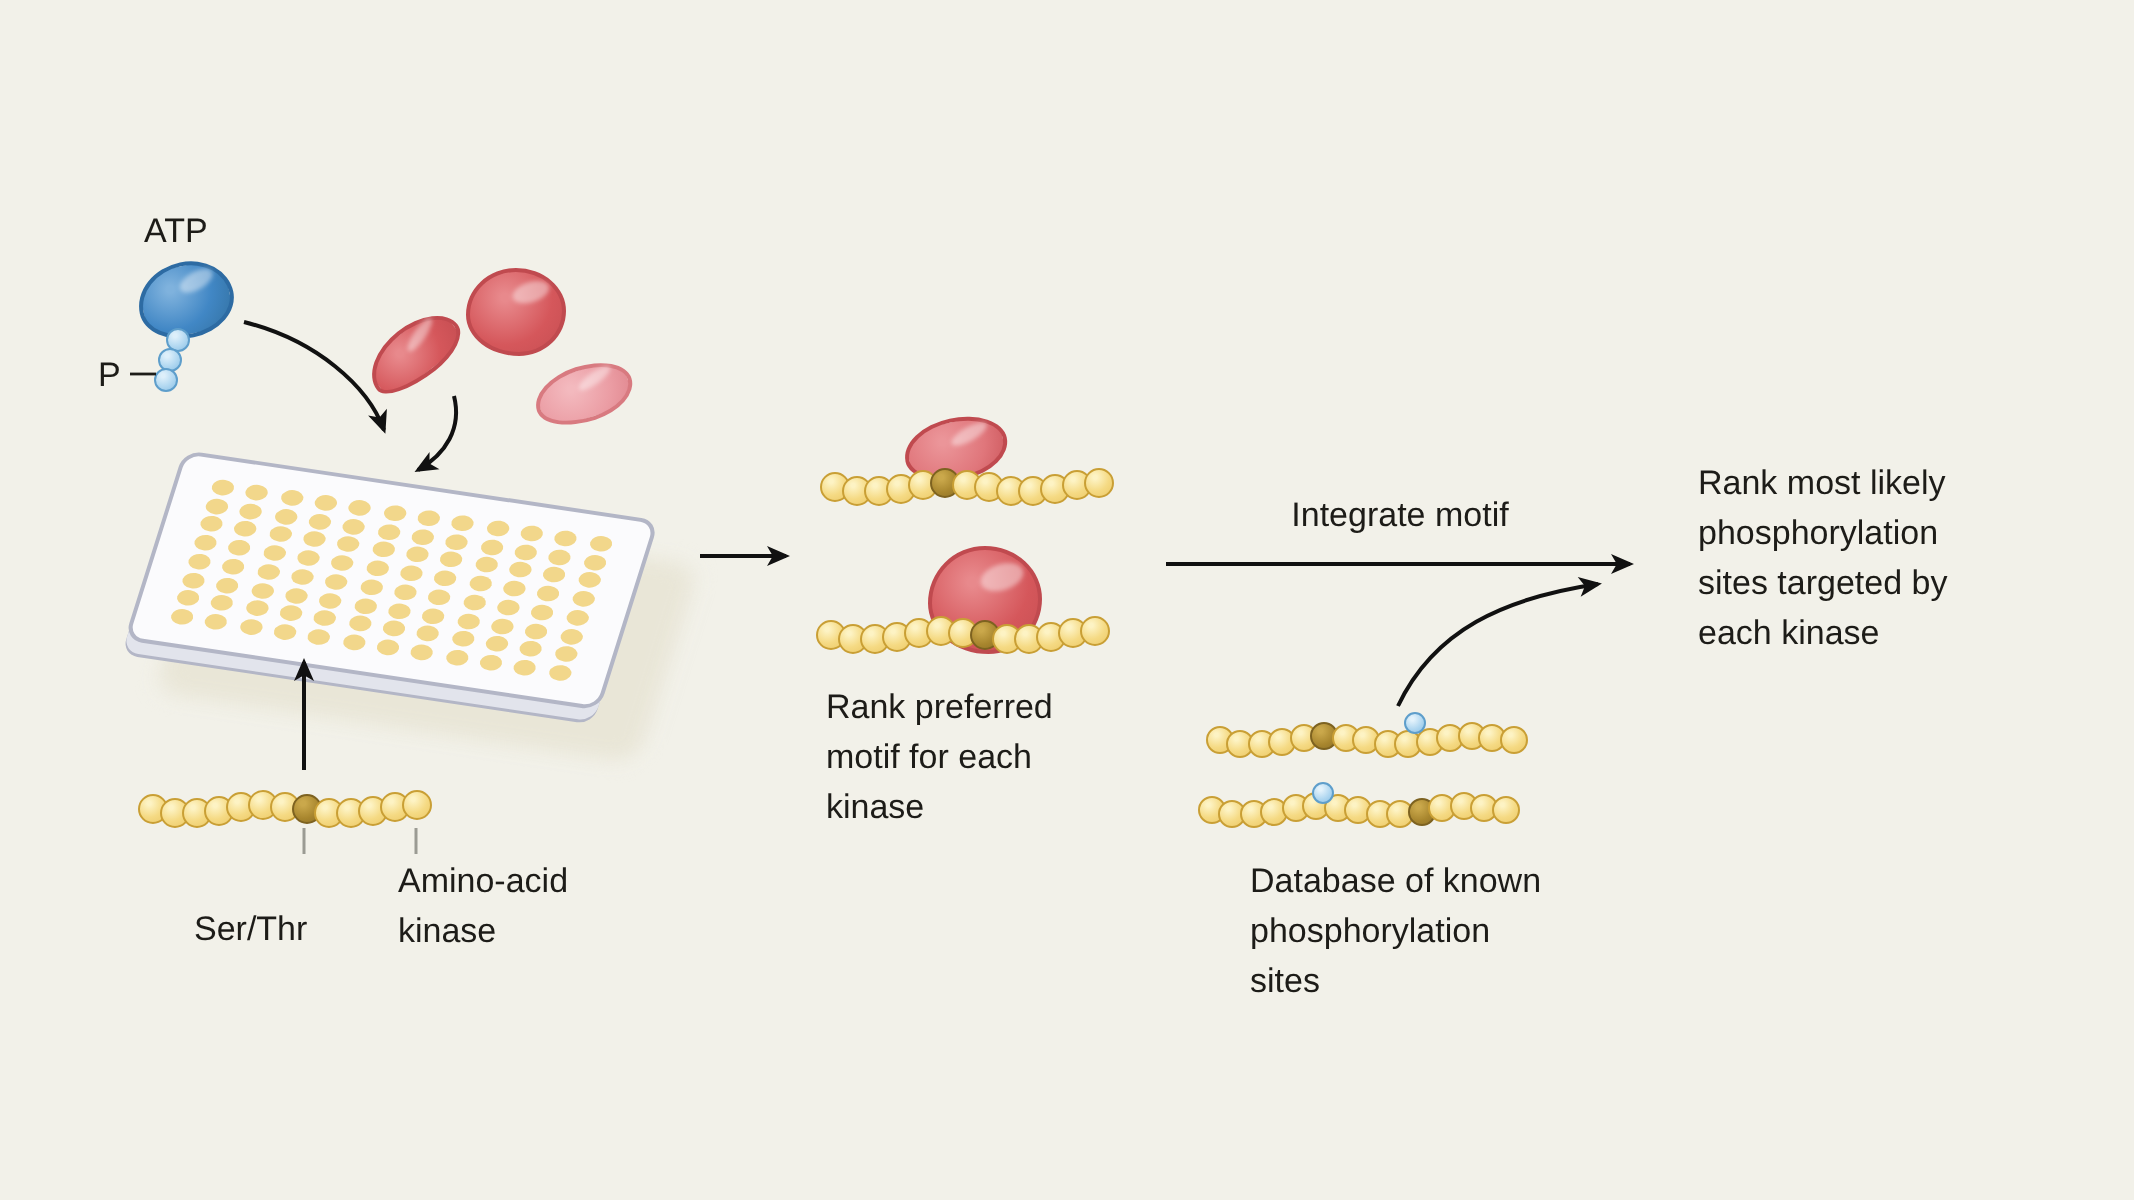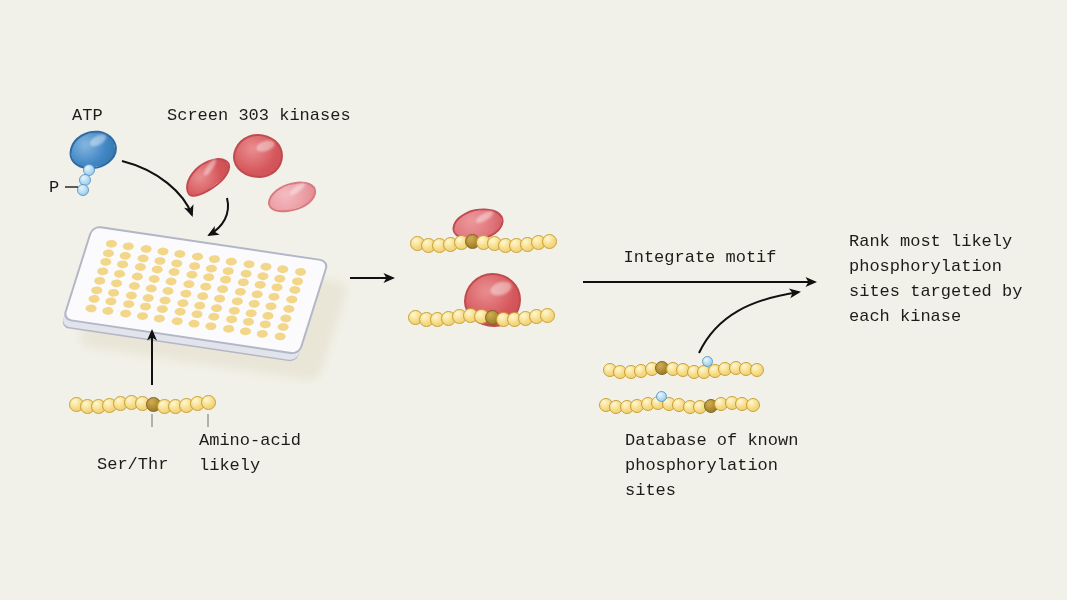--- a/index.html
+++ b/index.html
@@ -1,17 +1,17 @@
 <!DOCTYPE html>
 <html style="--background: #f2f1e9; --text: #1d1c18; --arrow: #111111; --tick: #9b9b93; --bead_fill: #f5da84; --bead_edge: #c99f35; --dark_fill: #a8862e; --dark_edge: #7d6220; --phosphate_fill: #aed6f0; --phosphate_edge: #5e9ecb; --kinase_red: #d5575b; --kinase_pink: #eb9da4; --kinase_edge: #c04a4f; --atp_fill: #4187c5; --atp_edge: #2d6ba3; --plate_fill: #fbfbfd; --plate_edge: #b3b6c6; --well_fill: #f2d78b; --shadow: #e9e6d7;"><head>
 <meta charset="utf-8">
 <style>
   html,body{margin:0;padding:0;}
   .canvas{position:relative;width:1067px;height:600px;background:var(--background);overflow:hidden;
-          font-family:Liberation Mono, monospace;}
+          font-family:Liberation Sans, sans-serif;}
   .lbl{position:absolute;font-size:17px;line-height:25px;color:var(--text);white-space:pre-line;}
 
   
   .overlay{position:absolute;left:0;top:0;width:1067px;height:600px;pointer-events:none;z-index:6;}
   .overlay path.arrow{stroke:var(--arrow);stroke-width:2;fill:none;}
   .overlay path.tick{stroke:var(--tick);stroke-width:1.5;fill:none;}
   .overlay path.dash{stroke:var(--text);stroke-width:1.4;fill:none;}
 
   
   .plate-shadow{position:absolute;left:108px;top:247px;width:244px;height:104px;border-radius:12px;
@@ -77,21 +77,20 @@
       </g>
   </svg>
 
   <div class="lbl" style="left:72px;top:103px;">ATP</div>
   <div class="blob atp-blob" style="left:69px;top:131px;width:48px;height:38px;transform:rotate(-12deg);"></div>
   <span class="atp-p" style="left:83px;top:164px;"></span>
   <span class="atp-p" style="left:79px;top:174px;"></span>
   <span class="atp-p" style="left:77px;top:184px;"></span>
   <div class="lbl" style="left:49px;top:175px;">P</div>
 
-  <div class="lbl" style="left:167px;top:103px;">Screen 303 kinases</div>
   <div class="blob kinase" style="left:181px;top:163px;width:52px;height:27px;transform:rotate(-38deg);border-radius:50% 50% 44% 56% / 62% 58% 42% 38%;"></div>
   <div class="blob kinase" style="left:233px;top:134px;width:50px;height:44px;"></div>
   <div class="blob kinase pink" style="left:267px;top:183px;width:50px;height:28px;transform:rotate(-18deg);"></div>
 
   <div class="plate-shadow"></div>
   <div class="plate">
     <div class="wells" id="wells">
         <span class="well"></span>
         <span class="well"></span>
         <span class="well"></span>
@@ -201,21 +200,21 @@
       <span class="bead" style="top: -1.5px;"></span>
       <span class="bead dark" style="top: 0px;"></span>
       <span class="bead" style="top: 1.6px;"></span>
       <span class="bead" style="top: 1.9px;"></span>
       <span class="bead" style="top: 0.8px;"></span>
       <span class="bead" style="top: -0.9px;"></span>
       <span class="bead" style="top: -2px;"></span>
     </div>
   <div class="lbl" style="left:97px;top:452px;">Ser/Thr</div>
   <div class="lbl" style="left:199px;top:428px;">Amino-acid
-likely</div>
+kinase</div>
 
   <div class="blob kinase mid" style="left:452px;top:209px;width:52px;height:31px;transform:rotate(-12deg);"></div>
   <div class="peptide" style="left:410px;top:236px;">
       <span class="bead" style="top: 0px;"></span>
       <span class="bead" style="top: 1.6px;"></span>
       <span class="bead" style="top: 1.9px;"></span>
       <span class="bead" style="top: 0.9px;"></span>
       <span class="bead" style="top: -0.9px;"></span>
       <span class="bead dark" style="top: -2px;"></span>
       <span class="bead" style="top: -1.5px;"></span>
@@ -235,20 +234,23 @@
       <span class="bead" style="top: -0.9px;"></span>
       <span class="bead" style="top: -2px;"></span>
       <span class="bead" style="top: -1.5px;"></span>
       <span class="bead dark" style="top: 0px;"></span>
       <span class="bead" style="top: 1.6px;"></span>
       <span class="bead" style="top: 1.9px;"></span>
       <span class="bead" style="top: 0.8px;"></span>
       <span class="bead" style="top: -0.9px;"></span>
       <span class="bead" style="top: -2px;"></span>
     </div>
+  <div class="lbl" style="left:413px;top:341px;">Rank preferred
+motif for each
+kinase</div>
 
   <div class="lbl" style="left:583px;top:245px;width:234px;text-align:center;">Integrate motif</div>
 
   <div class="peptide small" style="left:606px;top:363px;">
       <span class="bead" style="top: 0px;"></span>
       <span class="bead" style="top: 1.6px;"></span>
       <span class="bead" style="top: 1.9px;"></span>
       <span class="bead" style="top: 0.9px;"></span>
       <span class="bead" style="top: -0.9px;"></span>
       <span class="bead dark" style="top: -2px;"></span>

